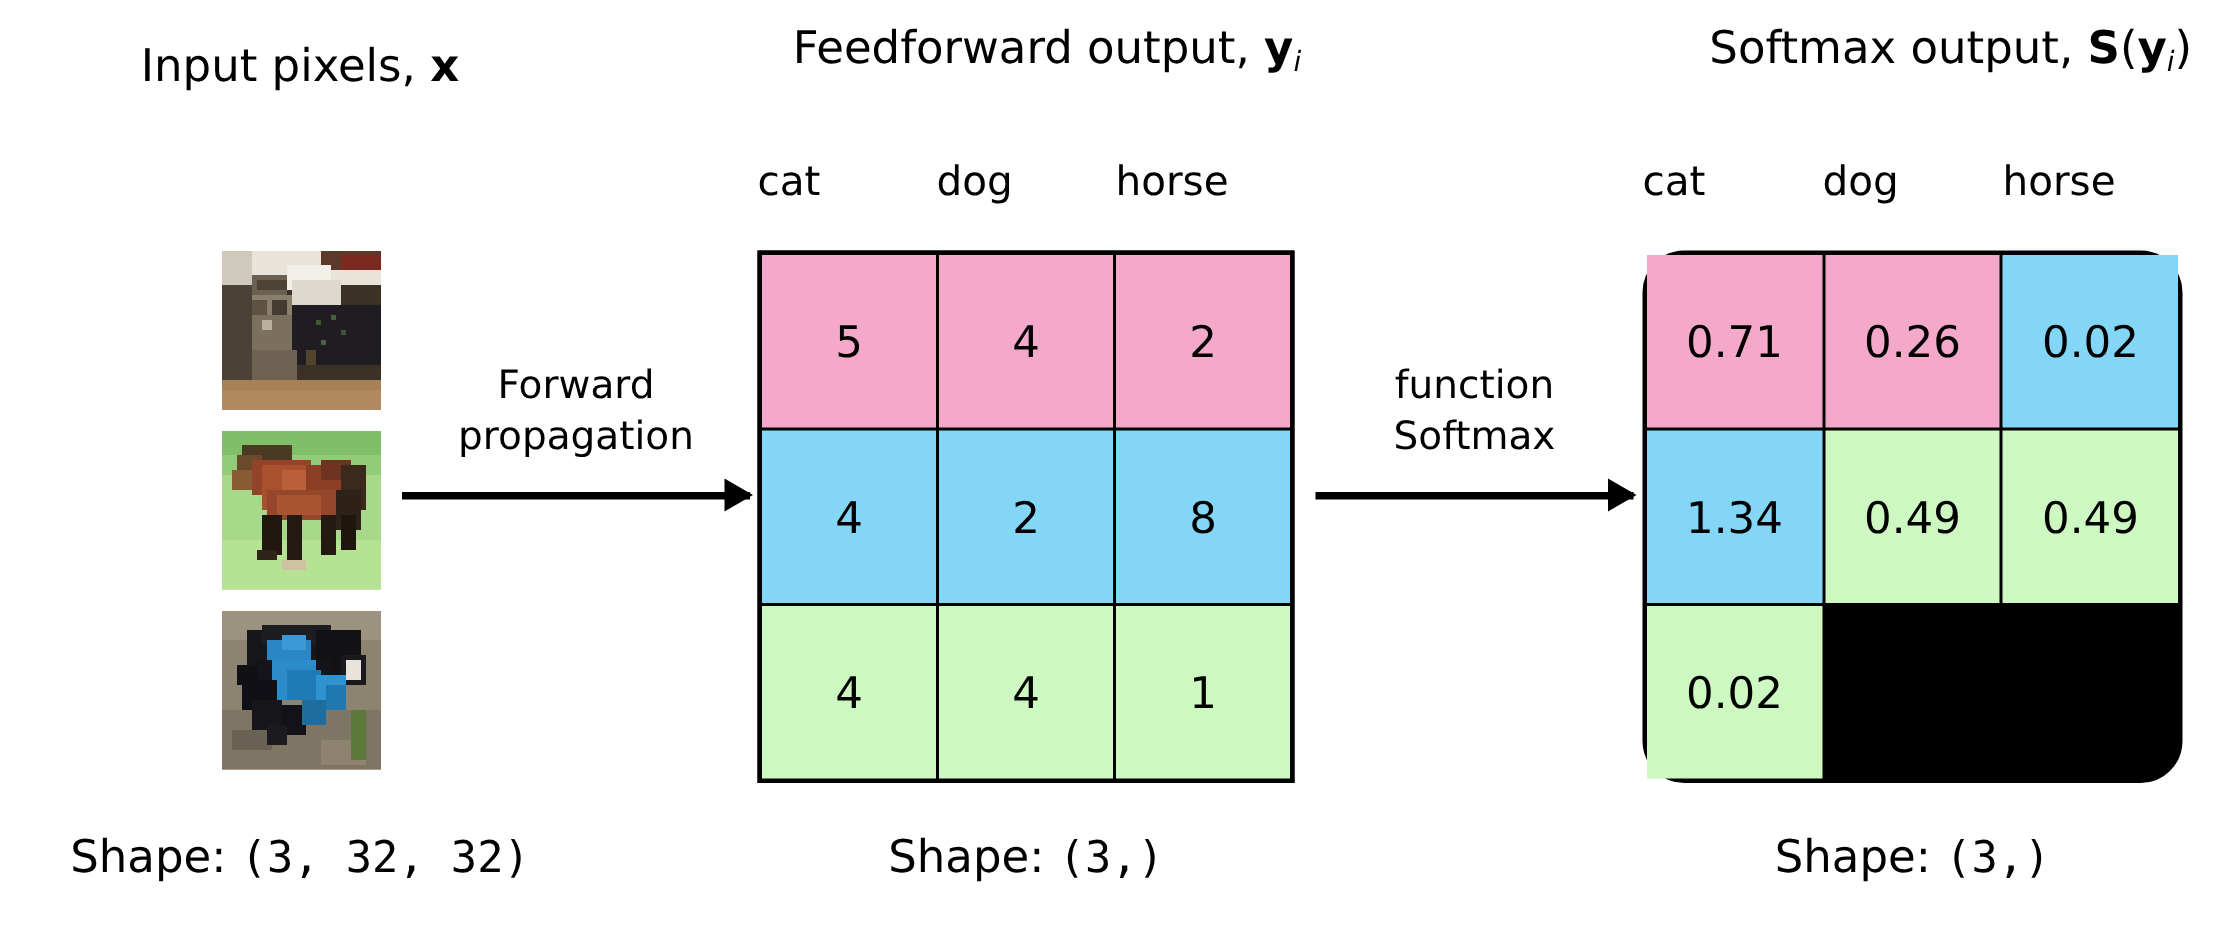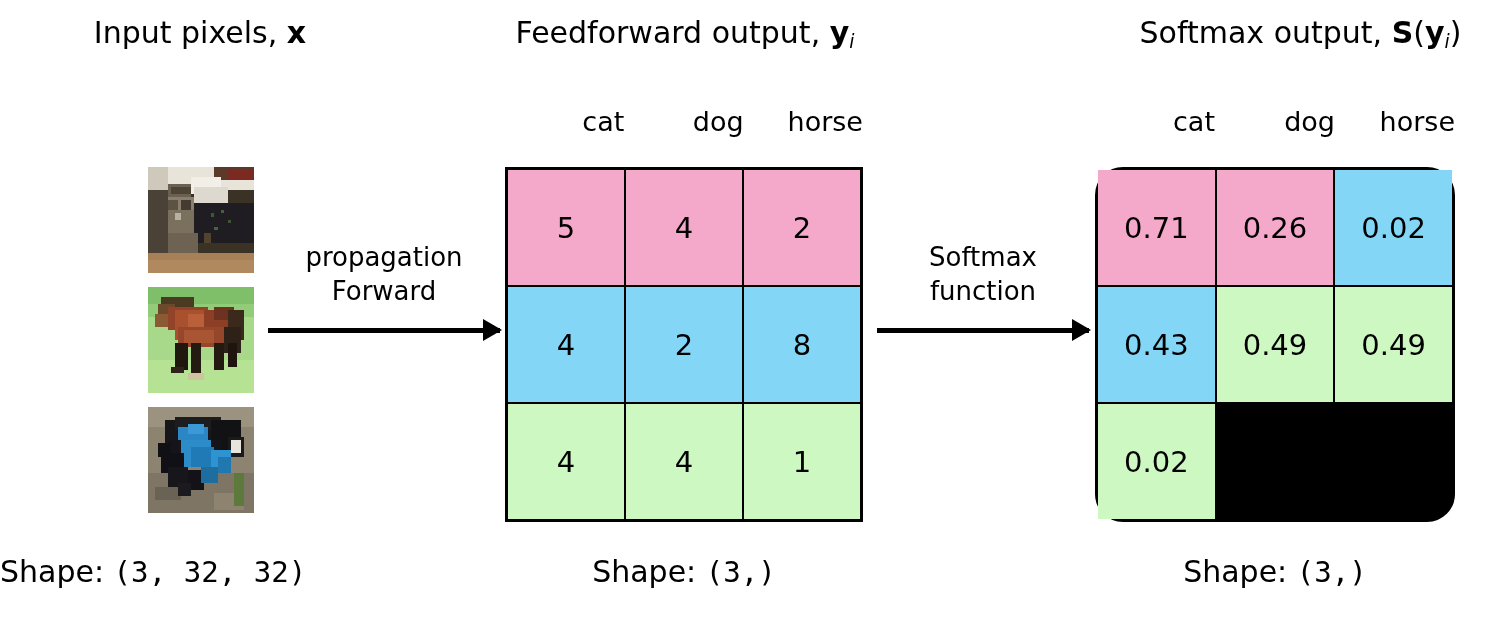--- a/index.html
+++ b/index.html
@@ -27,21 +27,21 @@
   .col-title .bold-vec { font-weight: bold; }
   .sub { font-size: 0.62em; vertical-align: -0.28em; font-style: italic; font-weight: normal; }
 
   
   .class-labels {
     display: flex;
     font-size: 27px;
     line-height: 1;
   }
   .class-labels > span {
-    text-align: right;
+    text-align: left;
     white-space: nowrap;
   }
 
   
   .grid {
     display: grid;
     grid-template-columns: repeat(3, 1fr);
     grid-template-rows: repeat(3, 1fr);
     border: 3px solid #000;
     box-sizing: border-box;
@@ -99,25 +99,25 @@
     white-space: nowrap;
   }
   .shape-caption .mono {
     font-family: "DejaVu Sans Mono", monospace;
     font-size: 0.97em;
   }
 </style>
 </head>
 <body>
 
-<div class="abs col-title" style="left:0px; top:18px; width:400px;">
+<div class="abs col-title" style="left:0px; top:30px; width:400px;">
   <span>Input pixels, </span><span class="bold-vec">x</span>
 </div>
 
-<div class="abs col-title" style="left:460px; top:18px; width:450px;">
+<div class="abs col-title" style="left:473px; top:18px; width:450px;">
   <span>Feedforward output, </span><span class="bold-vec">y</span><span class="sub">i</span>
 </div>
 
 <div class="abs col-title" style="left:1085px; top:18px; width:431px;">
   <span>Softmax output, </span><span class="bold-vec">S</span><span>(</span><span class="bold-vec">y</span><span class="sub">i</span><span>)</span>
 </div>
 
 <div class="abs" style="left:148px; top:167px;">
   <svg class="thumb" viewBox="0 0 32 32" preserveAspectRatio="none" shape-rendering="crispEdges">
     <rect x="0" y="0" width="32" height="32" fill="#3a3224"></rect>
@@ -194,22 +194,22 @@
     <rect x="4" y="14" width="7" height="6" fill="#101016"></rect>
     <rect x="6" y="18" width="6" height="6" fill="#16161b"></rect>
     <rect x="12" y="19" width="5" height="6" fill="#121218"></rect>
     <rect x="16" y="18" width="5" height="5" fill="#1d6e9e"></rect>
     <rect x="9" y="23" width="4" height="4" fill="#1a1a1f"></rect>
     <rect x="3" y="11" width="4" height="4" fill="#101015"></rect>
   </svg>
 </div>
 
 <div class="abs arrow-wrap" style="left:268px; top:240px; width:232px;">
+  <div class="arrow-label">Forward</div>
   <div class="arrow-label">propagation</div>
-  <div class="arrow-label">Forward</div>
   <div class="arrow-line" style="margin-top:19px;"></div>
 </div>
 
 <div class="abs class-labels" style="left:505px; top:108px; width:358px;">
   <span style="flex:1">cat</span>
   <span style="flex:1">dog</span>
   <span style="flex:1">horse</span>
 </div>
 
 <div class="abs grid" style="left:505px; top:167px; width:358px; height:355px;">
@@ -218,42 +218,42 @@
   <div class="cell row-pink">2</div>
   <div class="cell row-blue">4</div>
   <div class="cell row-blue">2</div>
   <div class="cell row-blue">8</div>
   <div class="cell row-green">4</div>
   <div class="cell row-green">4</div>
   <div class="cell row-green">1</div>
 </div>
 
 <div class="abs arrow-wrap" style="left:877px; top:240px; width:212px;">
+  <div class="arrow-label">function</div>
   <div class="arrow-label">Softmax</div>
-  <div class="arrow-label">function</div>
   <div class="arrow-line" style="margin-top:19px;"></div>
 </div>
 
 <div class="abs class-labels" style="left:1095px; top:108px; width:360px;">
   <span style="flex:1">cat</span>
   <span style="flex:1">dog</span>
   <span style="flex:1">horse</span>
 </div>
 
 <div class="abs grid" style="left:1095px; top:167px; width:360px; height:355px;border-radius:28px;">
   <div class="cell row-pink">0.71</div>
   <div class="cell row-pink">0.26</div>
   <div class="cell row-blue">0.02</div>
-  <div class="cell row-blue">0.43</div>
+  <div class="cell row-blue">1.34</div>
   <div class="cell row-green">0.49</div>
   <div class="cell row-green">0.49</div>
   <div class="cell row-green">0.02</div>
 </div>
 
-<div class="abs shape-caption" style="left:0px; top:557px; width:400px; text-align:left;">
+<div class="abs shape-caption" style="left:0px; top:557px; width:400px; text-align:center;">
   <span>Shape: </span><span class="mono">(3, 32, 32)</span>
 </div>
 
 <div class="abs shape-caption" style="left:505px; top:557px; width:358px; text-align:center;">
   <span>Shape: </span><span class="mono">(3,)</span>
 </div>
 
 <div class="abs shape-caption" style="left:1095px; top:557px; width:360px; text-align:center;">
   <span>Shape: </span><span class="mono">(3,)</span>
 </div>

